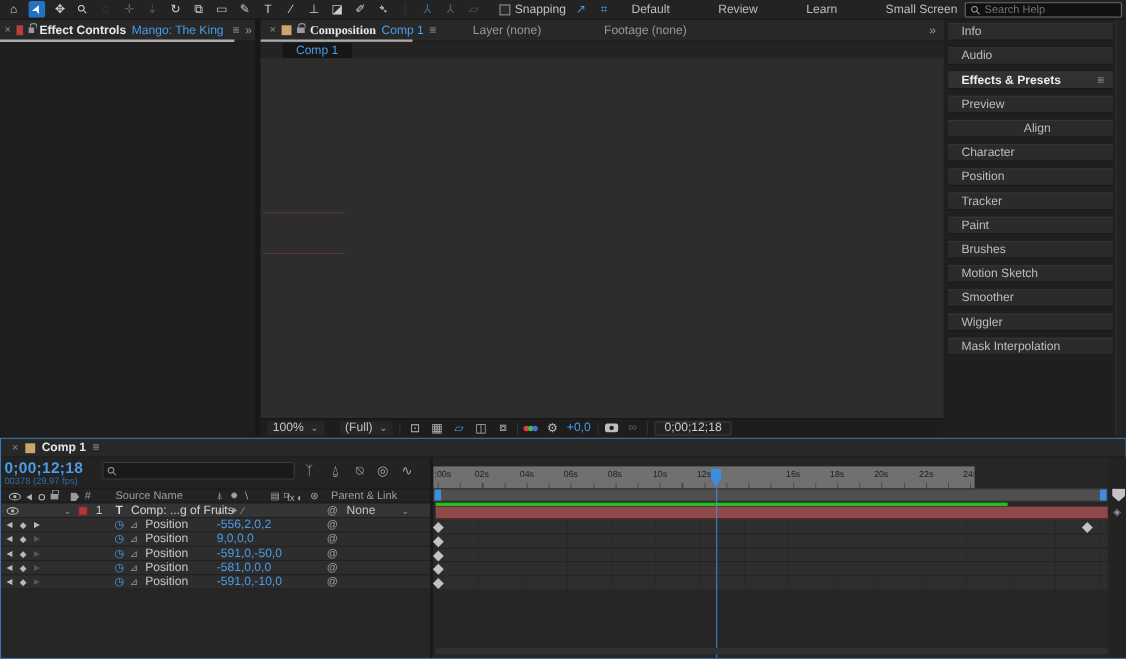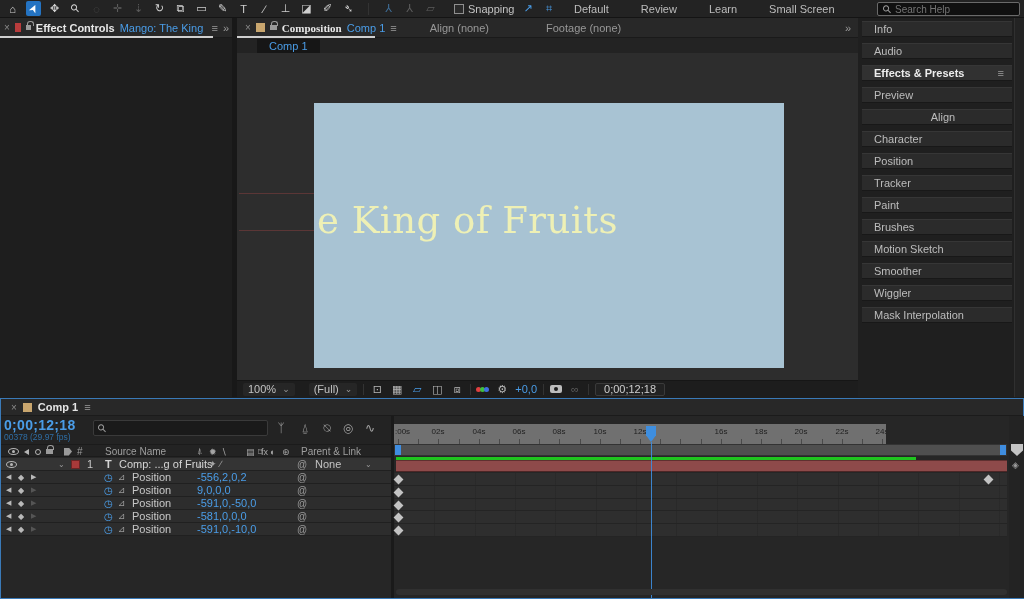--- a/index.html
+++ b/index.html
@@ -15,21 +15,21 @@
     font-size:11px; color:#cfcfcf; cursor:default; }
   .tool.active { background:#2473c2; border-radius:2px; color:#fff; }
   .tool.dim { color:#5c5c5c; }
   .tool.dim-active { color:#3f6d96; }
   .tool.blue { color:#4a9de8; }
   .sel-arrow { display:inline-block; transform:rotate(-65deg); }
   .zoom-g { display:inline-block; transform:rotate(-45deg); }
   .tb-sep { width:1px; height:12px; background:#333; margin:0 6px; }
   .snapping { display:flex; align-items:center; gap:4px; margin-left:10px; }
   .cb { width:10px; height:10px; border:1px solid #8f8f8f; background:#2b2b2b; }
-  .workspaces { position:absolute; left:560px; top:0; height:18px; display:flex; align-items:center; gap:4px; }
+  .workspaces { position:absolute; left:560px; top:0; height:18px; display:flex; align-items:center; gap:16px; }
   .ws { padding:0 14px; color:#bdbdbd; }
   .ws-sep { color:#bdbdbd; margin-left:54px; font-size:11px; }
   .searchbox { position:absolute; left:877px; top:2px; width:143px; height:14px; background:#101010;
     border:1px solid #6a6a6a; border-radius:2px; display:flex; align-items:center; gap:4px; padding:0 5px; }
   .searchbox input { background:transparent; border:none; outline:none; color:#bdbdbd;
     font-family:inherit; font-size:10px; width:100px; }
   .mag { display:inline-block; transform:rotate(-45deg); color:#9a9a9a; font-size:11px; }
 
   
   .tabx { color:#8a8a8a; font-size:10px; }
@@ -271,36 +271,33 @@
   <div class="v-div" style="left:232px; width:5px;"></div>
 
   <div class="panel-comp">
     <div class="co-tabbar">
       <span class="tabx">×</span>
       <span class="sq" style="background:#c9a66e;"></span>
       <span class="lk"></span>
       <span class="co-title">Composition</span>
       <span class="co-target">Comp 1</span>
       <span class="menu-ic">≡</span>
-      <span class="ghost-tab" style="margin-left:28px;">Align (none)</span>
+      <span class="ghost-tab" style="margin-left:28px;">Layer (none)</span>
       <span class="ghost-tab" style="margin-left:52px;">Footage (none)</span>
       <span class="chev2 co-over">»</span>
     </div>
     <div class="co-underline"></div>
     <div class="viewer-tabs">
       <div class="viewer-chip">
           <span>Comp 1</span>
         </div>
     </div>
     <div class="pasteboard">
       <div class="guide" style="top:140px;"></div>
       <div class="guide" style="top:177px;"></div>
-      <div class="canvas" id="comp-canvas" style="background: rgb(168, 195, 211);">
-        <div class="canvas-text" id="canvas-text" style="color: rgb(238, 240, 181);">e King of Fruits</div>
-      </div>
     </div>
     <div class="viewer-bar">
       <div class="vchip">
         <span>100%</span>
         <span class="car">⌄</span>
       </div>
       <div class="vchip" style="margin-left:8px;">
         <span>(Full)</span>
         <span class="car">⌄</span>
       </div>

